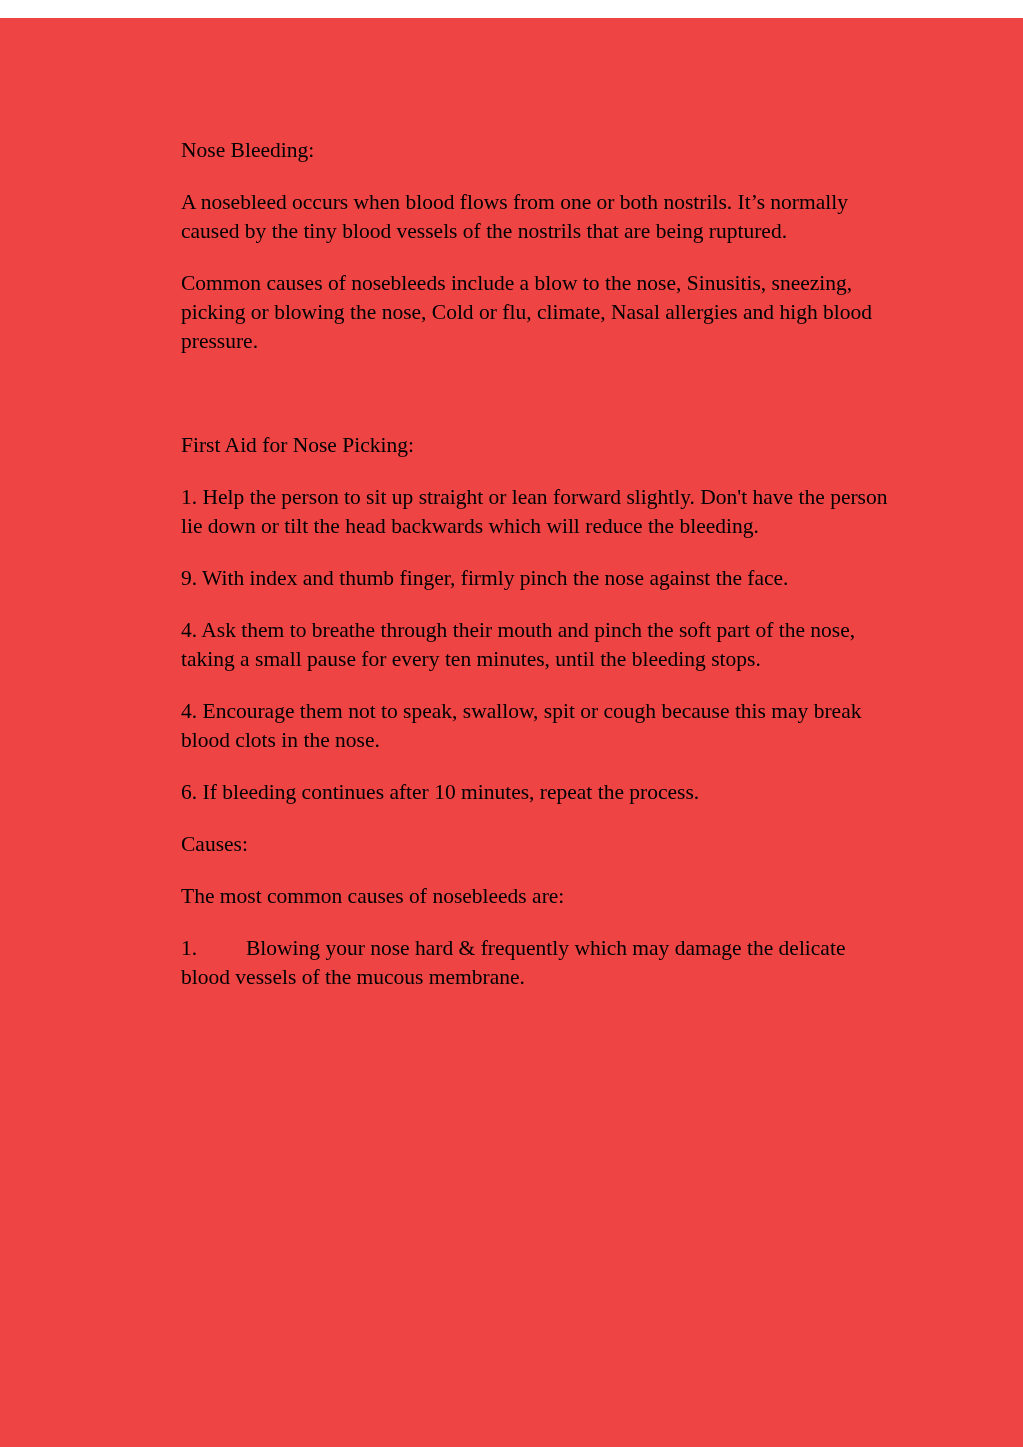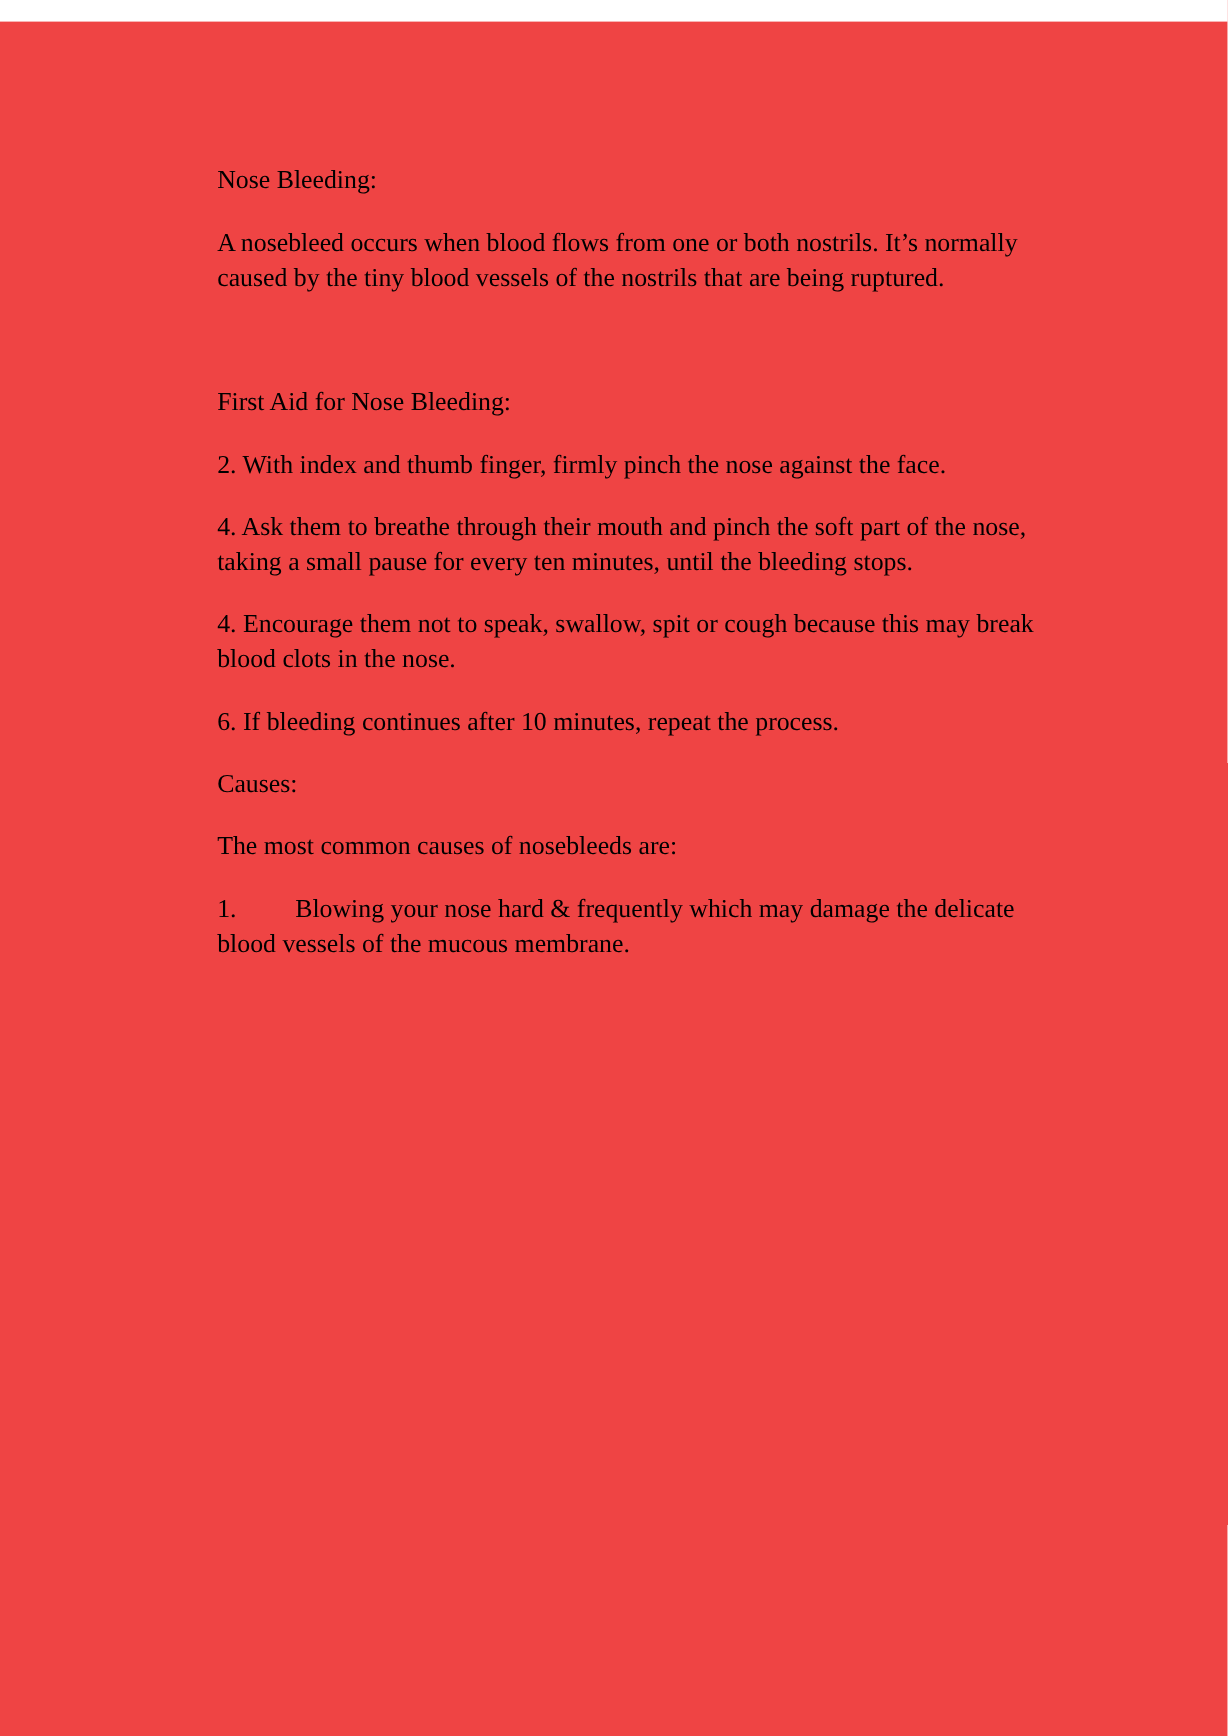--- a/index.html
+++ b/index.html
@@ -53,27 +53,29 @@
 </head>
 <body>
 
 <div class="page">
   <div class="doc-body">
 
     <p class="para">Nose Bleeding:</p>
 
     <p class="para">A nosebleed occurs when blood flows from one or both nostrils. It’s normally caused by the tiny blood vessels of the nostrils that are being ruptured.</p>
 
+    <p class="para">Common causes of nosebleeds include a blow to the nose, Sinusitis, sneezing, picking or blowing the nose, Cold or flu, climate, Nasal allergies and high blood pressure.</p>
 
     <p class="para spacer"></p>
 
-    <p class="para">First Aid for Nose Bleeding:</p>
+    <p class="para">First Aid for Nose Picking:</p>
 
+    <p class="para">1. Help the person to sit up straight or lean forward slightly. Don't have the person lie down or tilt the head backwards which will reduce the bleeding.</p>
 
-    <p class="para">2. With index and thumb finger, firmly pinch the nose against the face.</p>
+    <p class="para">9. With index and thumb finger, firmly pinch the nose against the face.</p>
 
     <p class="para">4. Ask them to breathe through their mouth and pinch the soft part of the nose, taking a small pause for every ten minutes, until the bleeding stops.</p>
 
     <p class="para">4. Encourage them not to speak, swallow, spit or cough because this may break blood clots in the nose.</p>
 
 
     <p class="para">6. If bleeding continues after 10 minutes, repeat the process.</p>
 
 
     <p class="para">Causes:</p>

